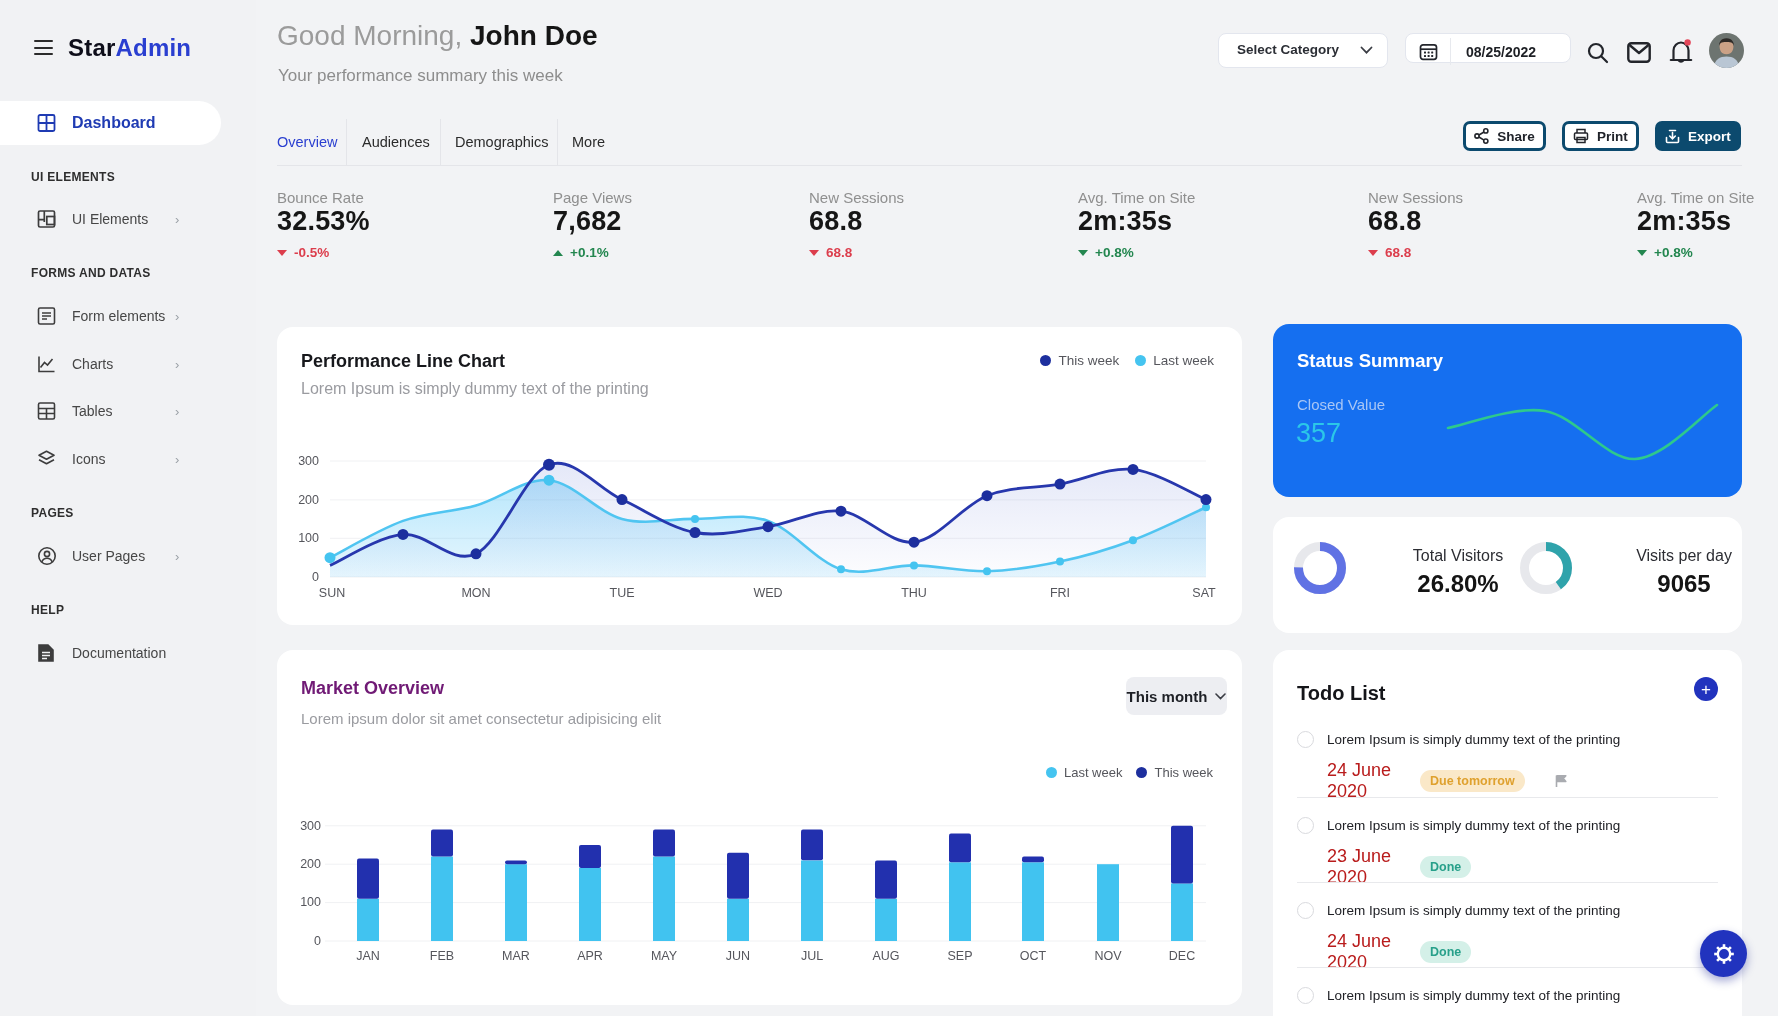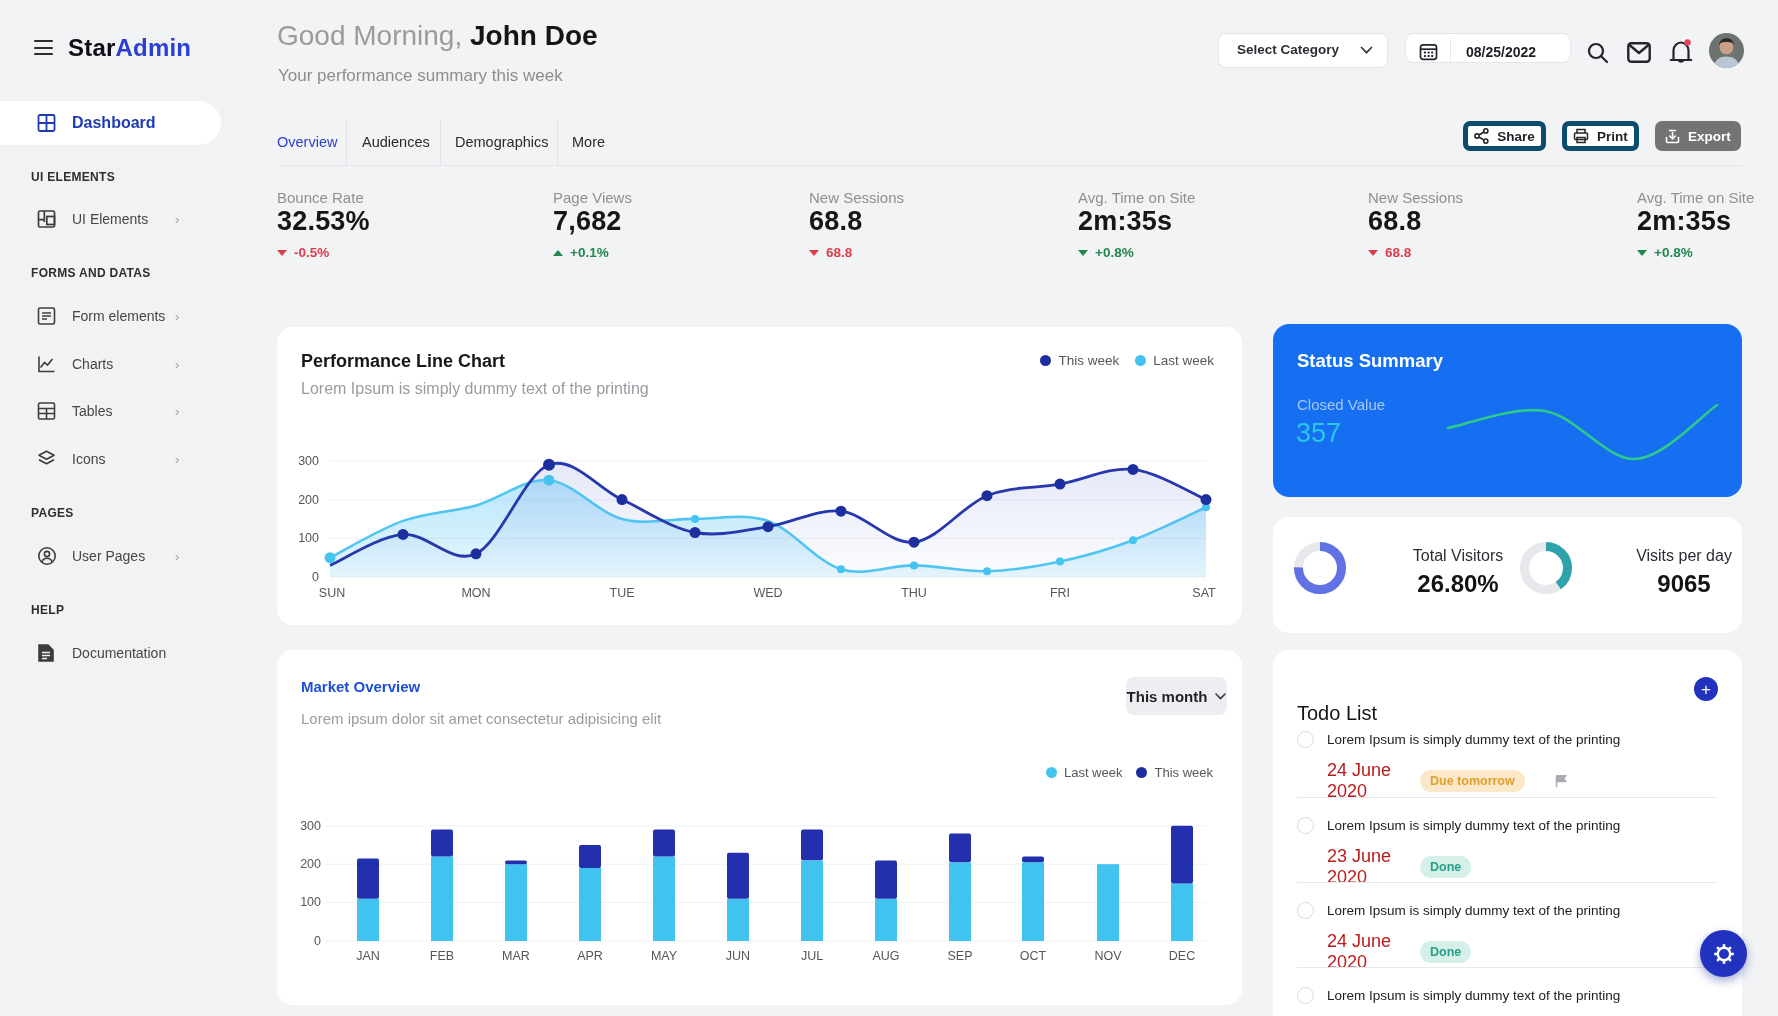--- a/index.html
+++ b/index.html
@@ -14,21 +14,21 @@
 #burger { position:absolute; left:34px; top:40px; width:19px; height:15px; }
 #burger div { height:2px; background:#2b2b2b; border-radius:1px; margin-bottom:4.5px; }
 #navpill { position:absolute; left:0; top:101px; width:221px; height:44px; background:#fff; border-radius:0 24px 24px 0; }
 .navitem { position:absolute; left:0; width:256px; height:24px; }
 .navitem .nicon { position:absolute; left:37px; top:50%; transform:translateY(-50%); }
 .navitem .ntext { position:absolute; left:72px; top:50%; transform:translateY(-50%); font-size:14px; color:#464646; }
 .navitem .chev { position:absolute; left:175px; top:50%; transform:translateY(-50%); font-size:13px; color:#9aa0a6; }
 .navsec { position:absolute; left:31px; font-size:12px; font-weight:bold; color:#2e2e2e; letter-spacing:0.3px; }
 
 
-.pillbtn { position:absolute; background:#fff; border:5px solid #0c4a6e; border-radius:7px; display:flex; align-items:center; justify-content:center; font-size:13.5px; font-weight:bold; color:#20232a; gap:8px; }
+.pillbtn { position:absolute; background:#fff; border:3px solid #0c4a6e; border-radius:7px; display:flex; align-items:center; justify-content:center; font-size:13.5px; font-weight:bold; color:#20232a; gap:8px; }
 
 .statcol { position:absolute; top:189px; }
 .slab { font-size:15px; color:#8f8f8f; }
 .sval { font-size:27px; font-weight:bold; color:#161616; letter-spacing:0.2px; }
 .sdel { font-size:13.5px; font-weight:bold; margin-top:8px; display:flex; align-items:center; gap:7px; }
 .red { color:#dc3d4c; } .green { color:#23864f; }
 .tri { width:0; height:0; border-left:5px solid transparent; border-right:5px solid transparent; display:inline-block; }
 .tri.down { border-top:6px solid; } .tri.up { border-bottom:6px solid; }
 .red-t { border-top-color:#dc3d4c; border-bottom-color:#dc3d4c; }
 .green-t { border-top-color:#23864f; border-bottom-color:#23864f; }
@@ -232,21 +232,21 @@
 <div class="pillbtn" style="left:1562px; top:121px; width:77px; height:30px;">
   <svg width="16" height="16" viewBox="0 0 16 16">
       <g fill="none" stroke="#23252b" stroke-width="1.5">
         <path d="M4 5 V1.5 H12 V5"></path>
         <rect x="1.5" y="5" width="13" height="6.5" rx="1"></rect>
         <rect x="4" y="9.5" width="8" height="5"></rect>
       </g>
     </svg>
   <span>Print</span>
 </div>
-<div class="pillbtn" style="left:1655px; top:121px; width:86px; height:30px; background:#737373; border:none; color:#fff;">
+<div class="pillbtn" style="left:1655px; top:121px; width:86px; height:30px; background:#0c4a6e; border:none; color:#fff;">
   <svg width="15" height="15" viewBox="0 0 15 15">
       <g fill="none" stroke="#fff" stroke-width="1.6" stroke-linecap="round">
         <path d="M4.5 1.5 H10.5 M7.5 3.5 V9.5 M4.7 7 L7.5 9.8 L10.3 7"></path>
         <path d="M1.5 8.5 V12.5 A1 1 0 0 0 2.5 13.5 H12.5 A1 1 0 0 0 13.5 12.5 V8.5"></path>
       </g>
     </svg>
   <span>Export</span>
 </div>
 
 <div class="statcol" style="left:277px;">
@@ -379,21 +379,21 @@
     <circle cx="26" cy="26" r="21.5" fill="none" stroke="#E7E8EC" stroke-width="9"></circle>
     <circle cx="26" cy="26" r="21.5" fill="none" stroke="#2FA3AB" stroke-width="9" stroke-dasharray="54 81.1" transform="rotate(-90 26 26)"></circle>
   </svg>
   <div class="abs" style="left:336px; top:30px; width:150px; text-align:center;">
     <div style="font-size:16px; color:#2c2d33;">Visits per day</div>
     <div style="font-size:24px; font-weight:bold; color:#141414; margin-top:5px;">9065</div>
   </div>
 </div>
 
 <div class="card" style="left:277px; top:650px; width:965px; height:355px;">
-  <div class="abs" style="left:24px; top:28px; font-size:15px; font-weight:bold; color:#1d4ed8;">Market Overview</div>
+  <div class="abs" style="left:24px; top:28px; font-size:18px; font-weight:bold; color:#701a75;">Market Overview</div>
   <div class="abs" style="left:24px; top:60px; font-size:15px; color:#9a9ba0;">Lorem ipsum dolor sit amet consectetur adipisicing elit</div>
   <div class="abs" style="left:849px; top:27px; width:101px; height:38px; background:#EDEEF2; border-radius:8px; display:flex; align-items:center; justify-content:center; gap:8px;">
     <span style="font-size:15px; font-weight:bold; color:#1e2026;">This month</span>
     <svg width="11" height="7" viewBox="0 0 11 7">
         <path d="M1 1 L5.5 5.5 L10 1" fill="none" stroke="#3a3d44" stroke-width="1.6" stroke-linecap="round"></path>
       </svg>
   </div>
   <div class="abs" style="right:29px; top:115px; display:flex; align-items:center; gap:14px;">
       <span style="display:flex;align-items:center;gap:7px;">
         <span style="width:11px;height:11px;border-radius:50%;background:#45c4f0;display:inline-block;"></span>
@@ -455,21 +455,21 @@
         <rect x="524" y="179.6" width="22" height="30.7" rx="2"></rect>
         <rect x="598" y="210.4" width="22" height="38.4" rx="2"></rect>
         <rect x="672" y="183.5" width="22" height="28.8" rx="2"></rect>
         <rect x="745" y="206.5" width="22" height="5.8" rx="2"></rect>
         <rect x="894" y="175.8" width="22" height="57.6" rx="2"></rect>
       </g>
   </svg>
 </div>
 
 <div class="card" style="left:1273px; top:650px; width:469px; height:366px; border-radius:16px 16px 0 0;">
-  <div class="abs" style="left:24px; top:32px; font-size:20px; font-weight:normal; color:#141519;margin-top:20px;">Todo List</div>
+  <div class="abs" style="left:24px; top:32px; font-size:20px; font-weight:bold; color:#141519;">Todo List</div>
   <div class="abs" style="left:421px; top:27px; width:24px; height:24px; border-radius:50%; background:#2133BE; color:#fff; display:flex; align-items:center; justify-content:center; font-size:17px; line-height:1;">+</div>
   <div class="todo" style="top:81px;">
       <span class="tcirc"></span>
       <span class="ttext">Lorem Ipsum is simply dummy text of the printing</span>
     </div>
   <div class="abs tmeta" style="top:110px;">
       <span class="tdate">24 June 2020</span>
       <span class="badge orange">Due tomorrow</span>
       <svg style="margin-left:30px;" width="13" height="14" viewBox="0 0 13 14">
         <path d="M1.5 13 V1.5 M1.5 1.8 H10.8 L8.4 4.6 L10.8 7.4 H1.5" fill="#a9abb0" stroke="#a9abb0" stroke-width="1.6" stroke-linejoin="round"></path>

